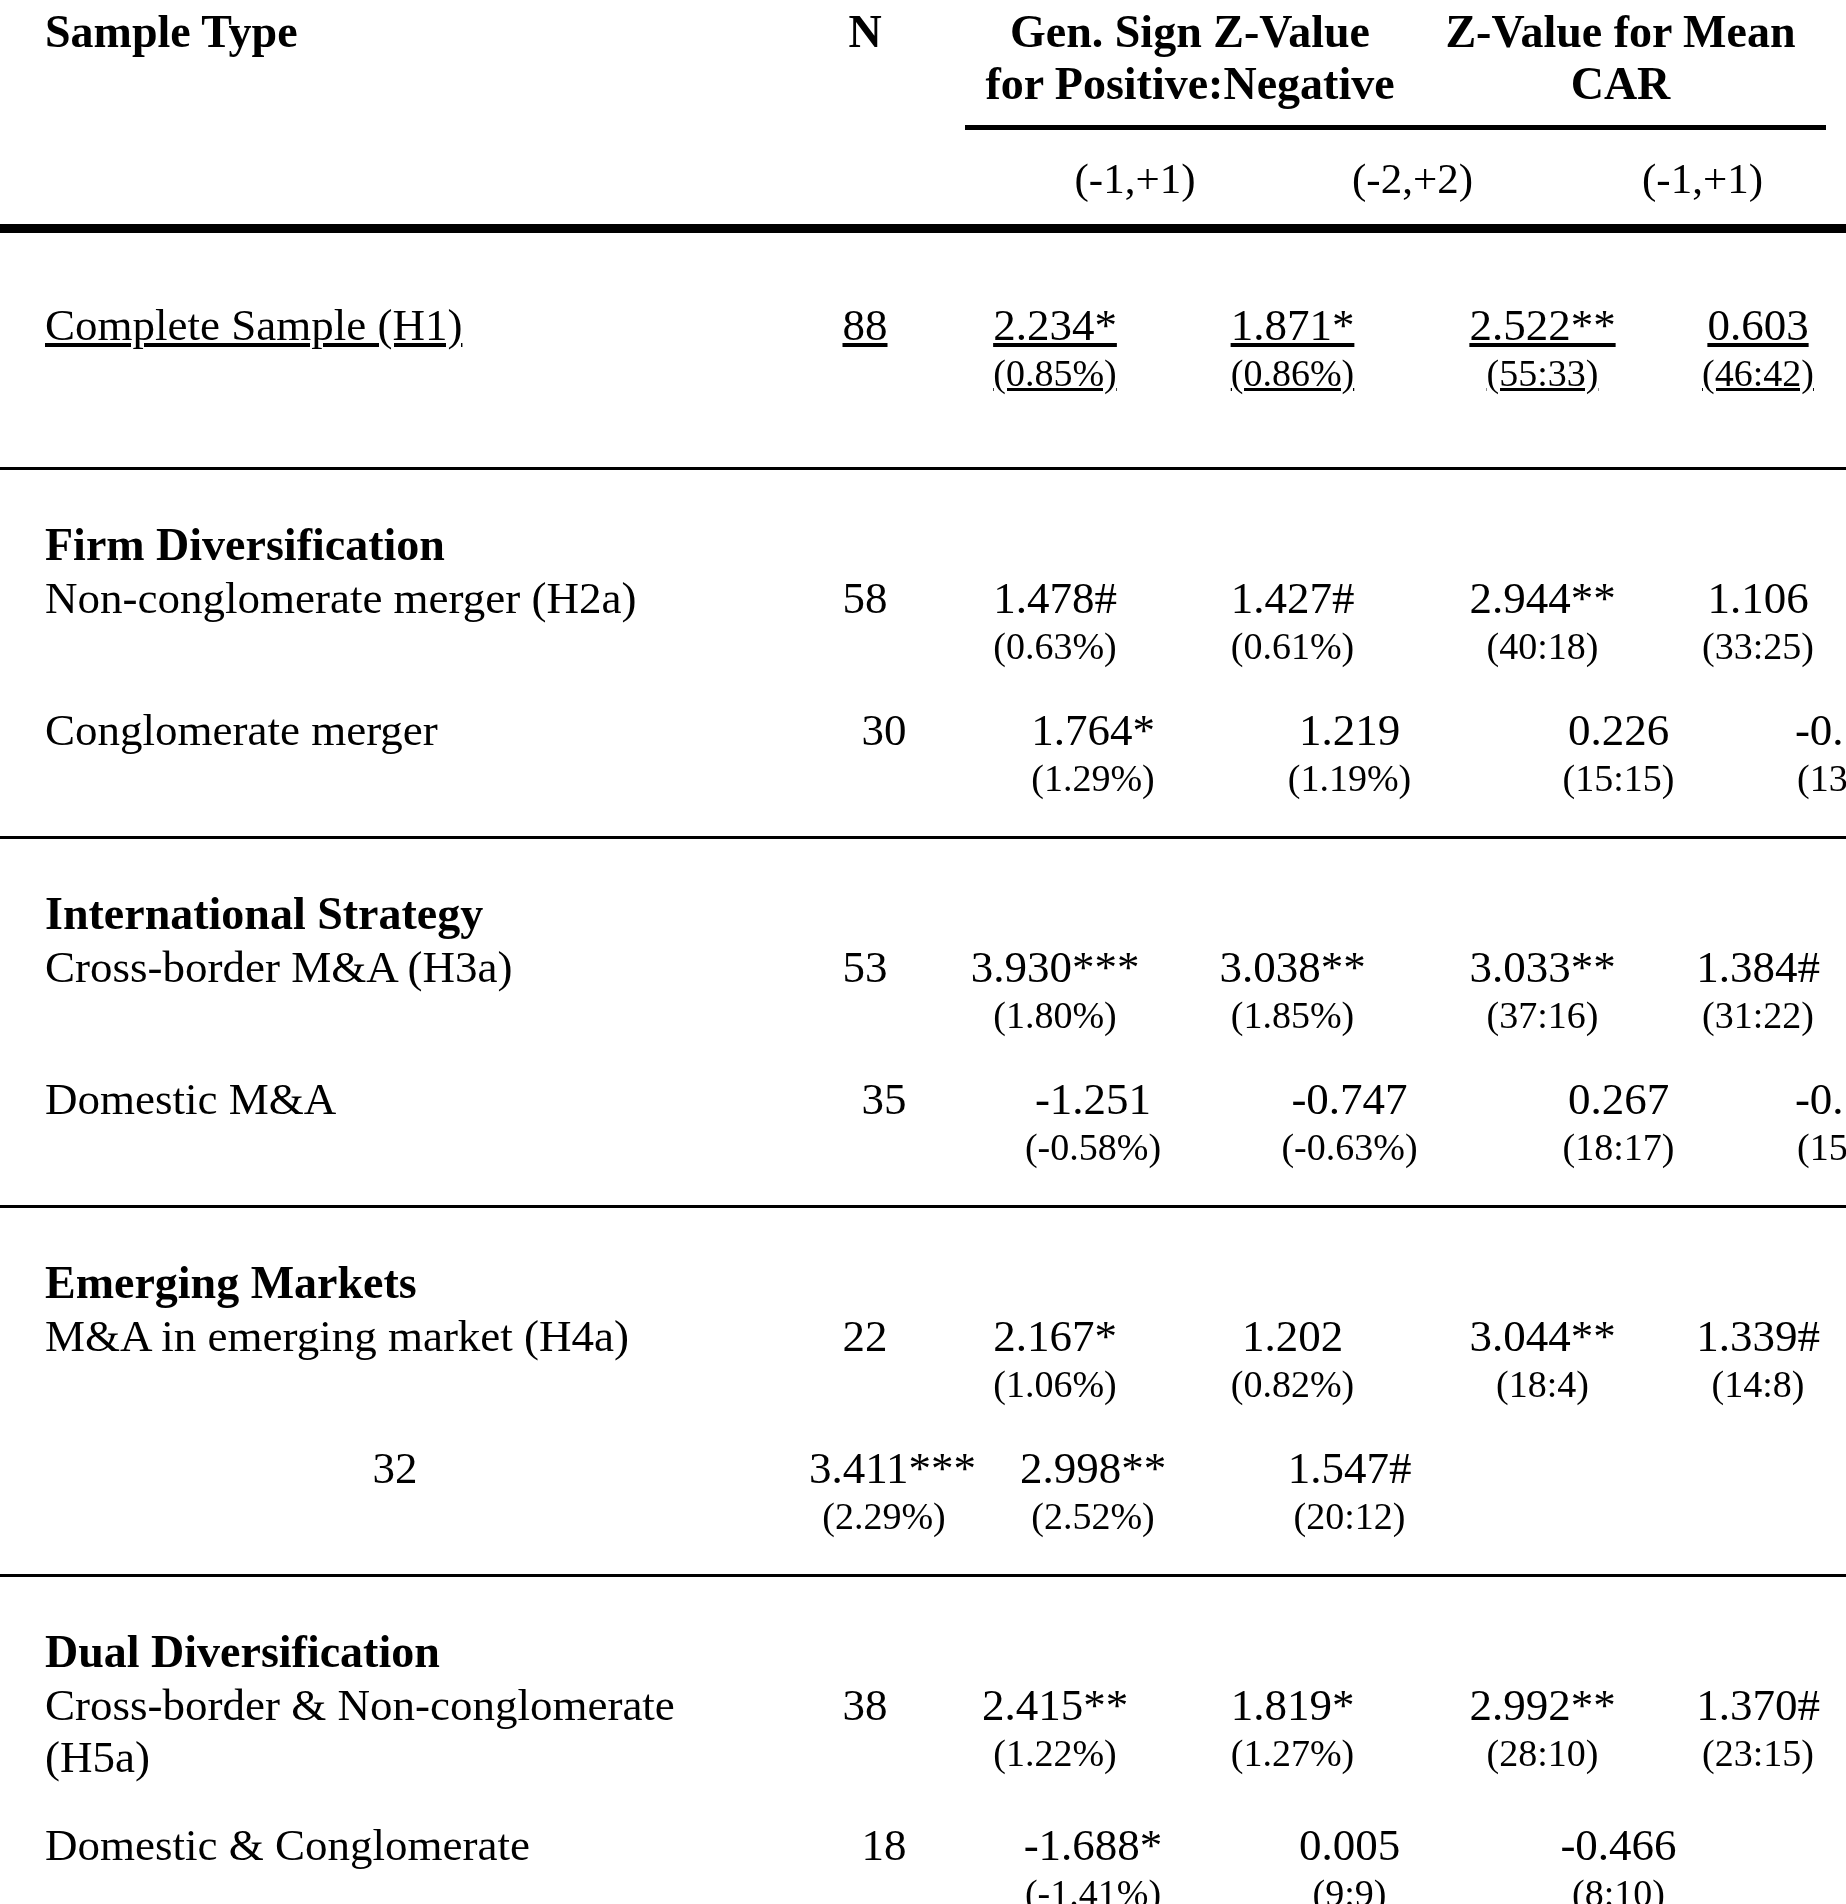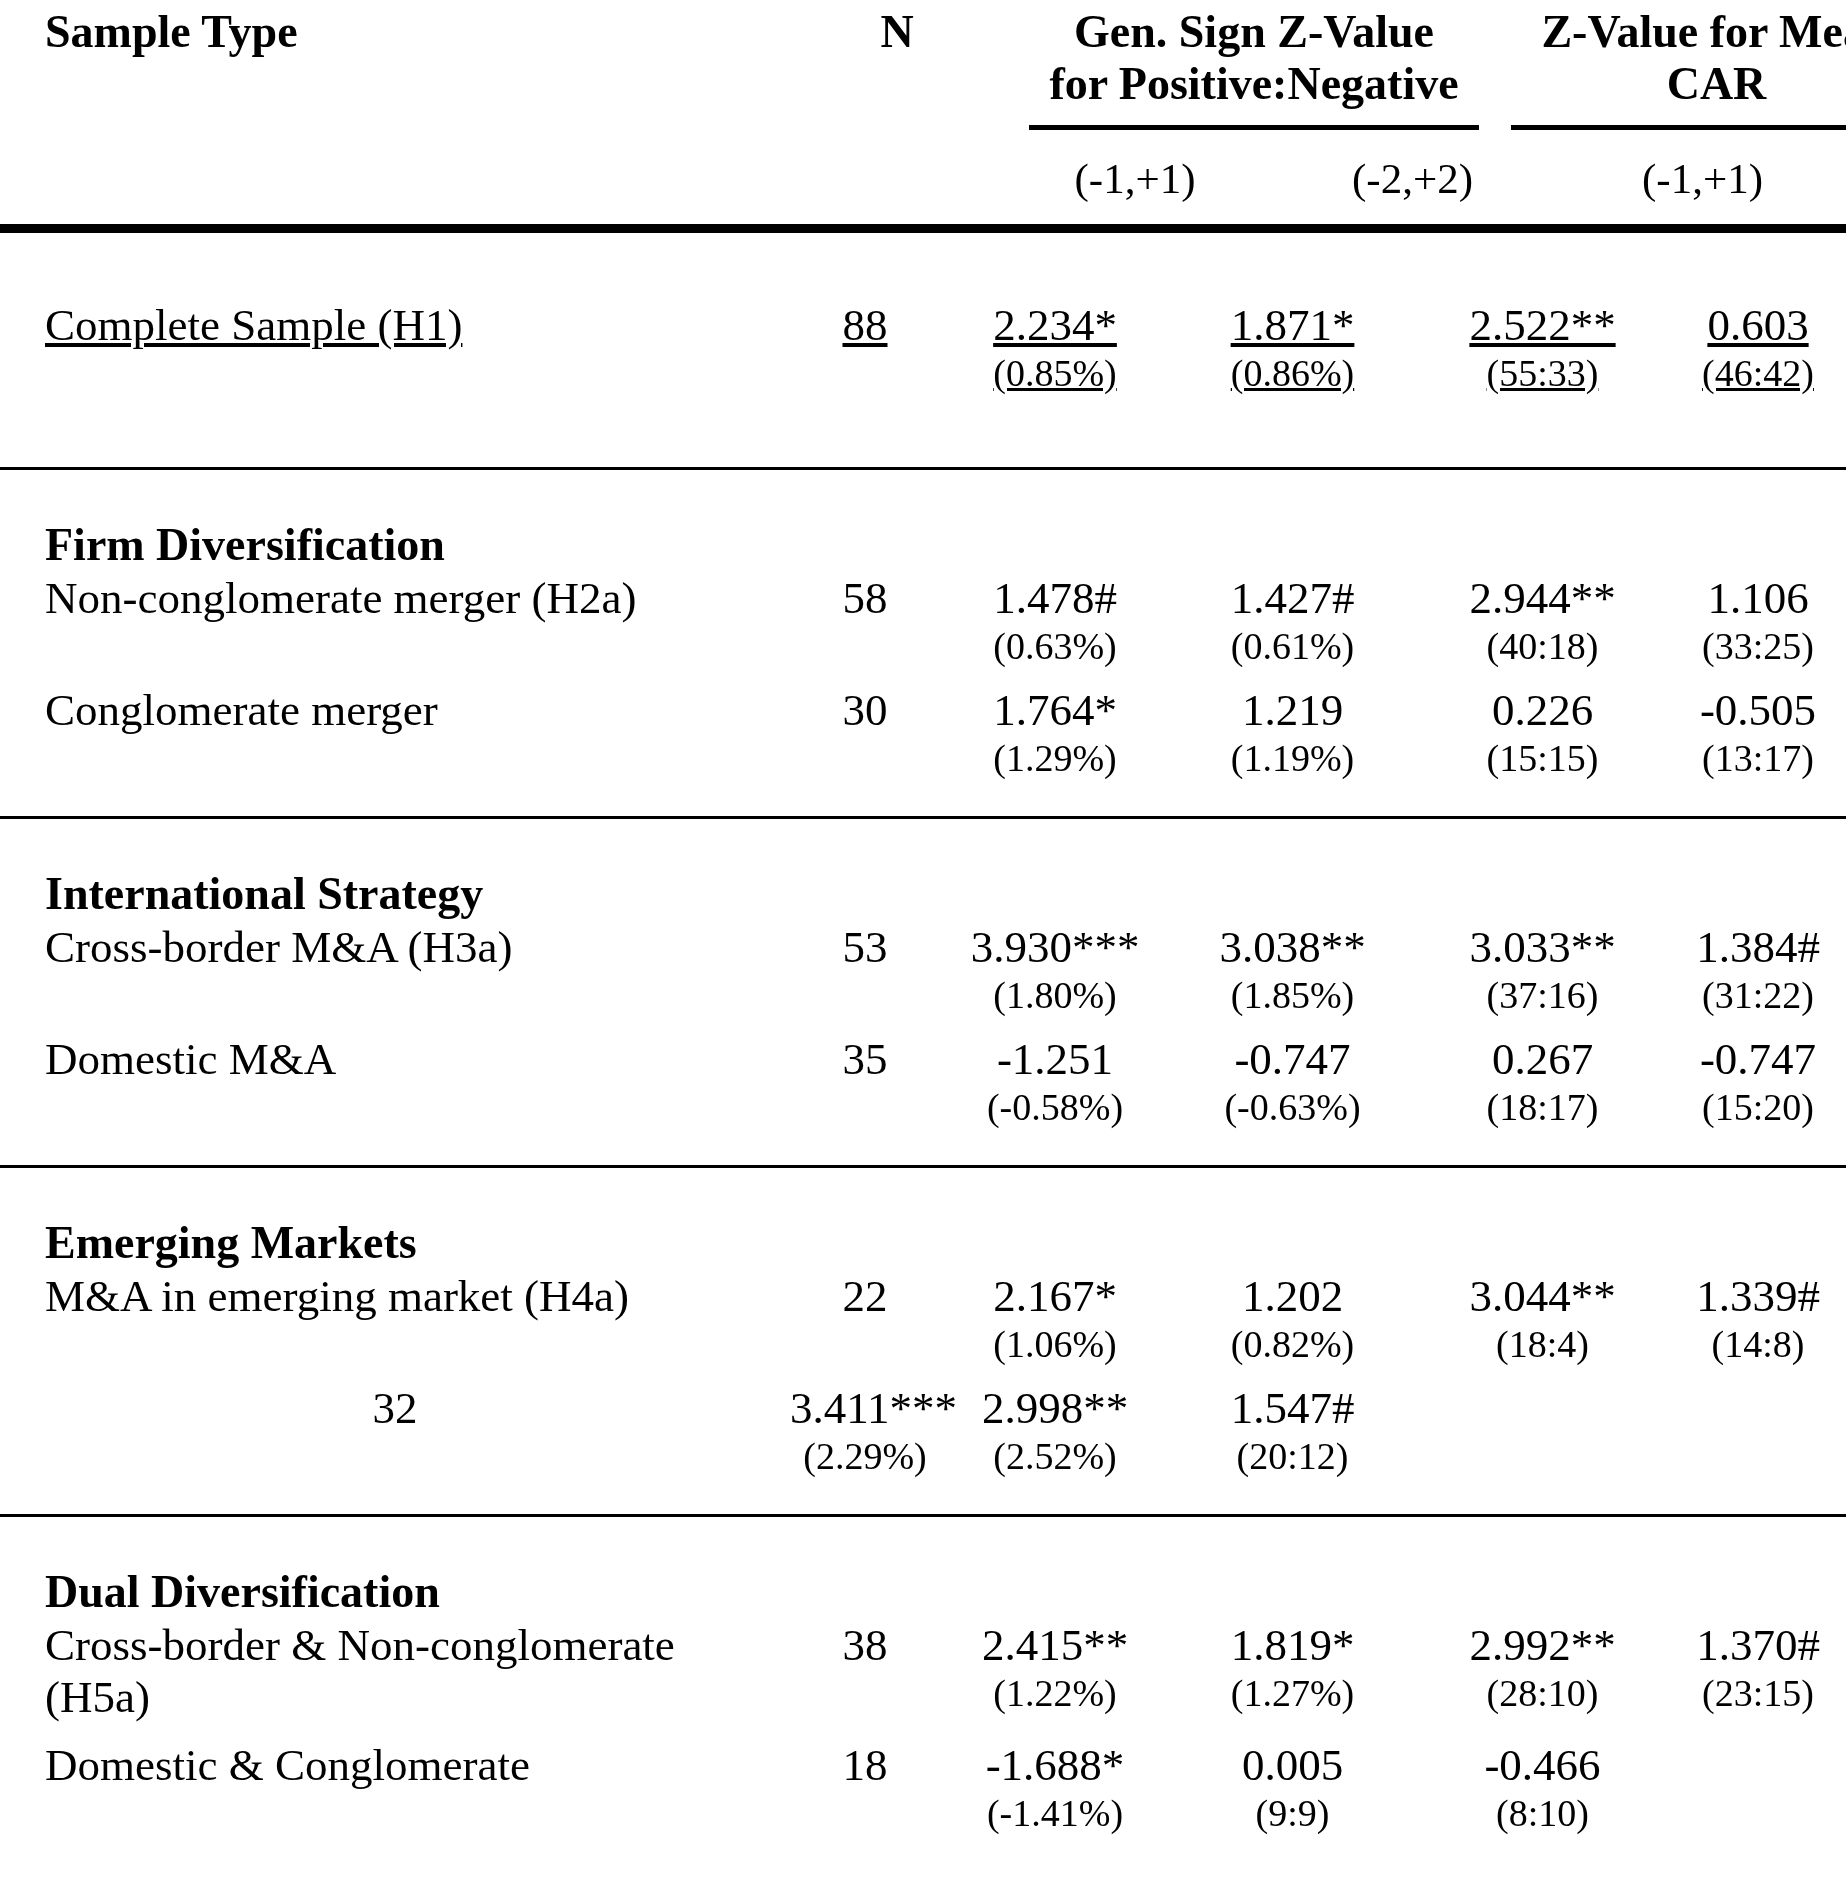--- a/index.html
+++ b/index.html
@@ -15,21 +15,20 @@
   }
   
   .grid {
     display: grid;
     grid-template-columns: 790px 150px 230px 245px 255px 176px;
   }
   
   .hgrid {
     display: grid;
     grid-template-columns: 790px 150px 475px 431px;
-    gap: 32px;
   }
   .label-col { padding-left: 45px; text-align: left; }
   .c { text-align: center; }
 
   .htitle {
     font-weight: bold;
     font-size: 46px;
     line-height: 52px;
     padding-top: 6px;
   }
@@ -60,21 +59,21 @@
   .section { padding: 48px 0 36px 0; }
   .section + .section { border-top: 3px solid #000; }
   .section.first { padding-top: 66px; padding-bottom: 72px; text-decoration: underline; }
 
   .sec-title {
     font-weight: bold;
     font-size: 46px;
     line-height: 54px;
     padding-left: 45px;
   }
-  .row + .row { margin-top: 16px; }
+  .row + .row { margin-top: 36px; gap: 19px; }
   .row .lbl, .row .ncell, .row .main {
     font-size: 45px;
     line-height: 52px;
   }
   .row .sub {
     font-size: 38px;
     line-height: 44px;
   }
   .vcell { text-align: center; }
 </style>

